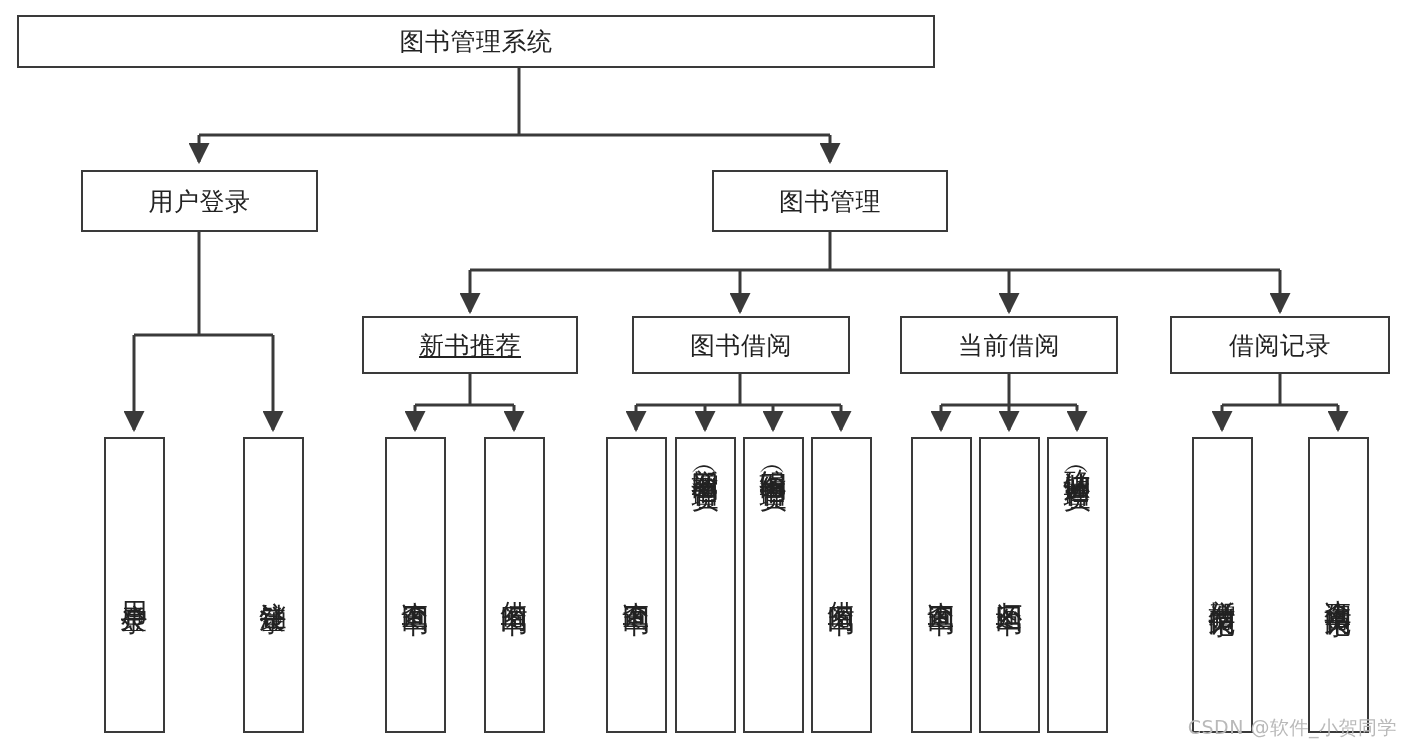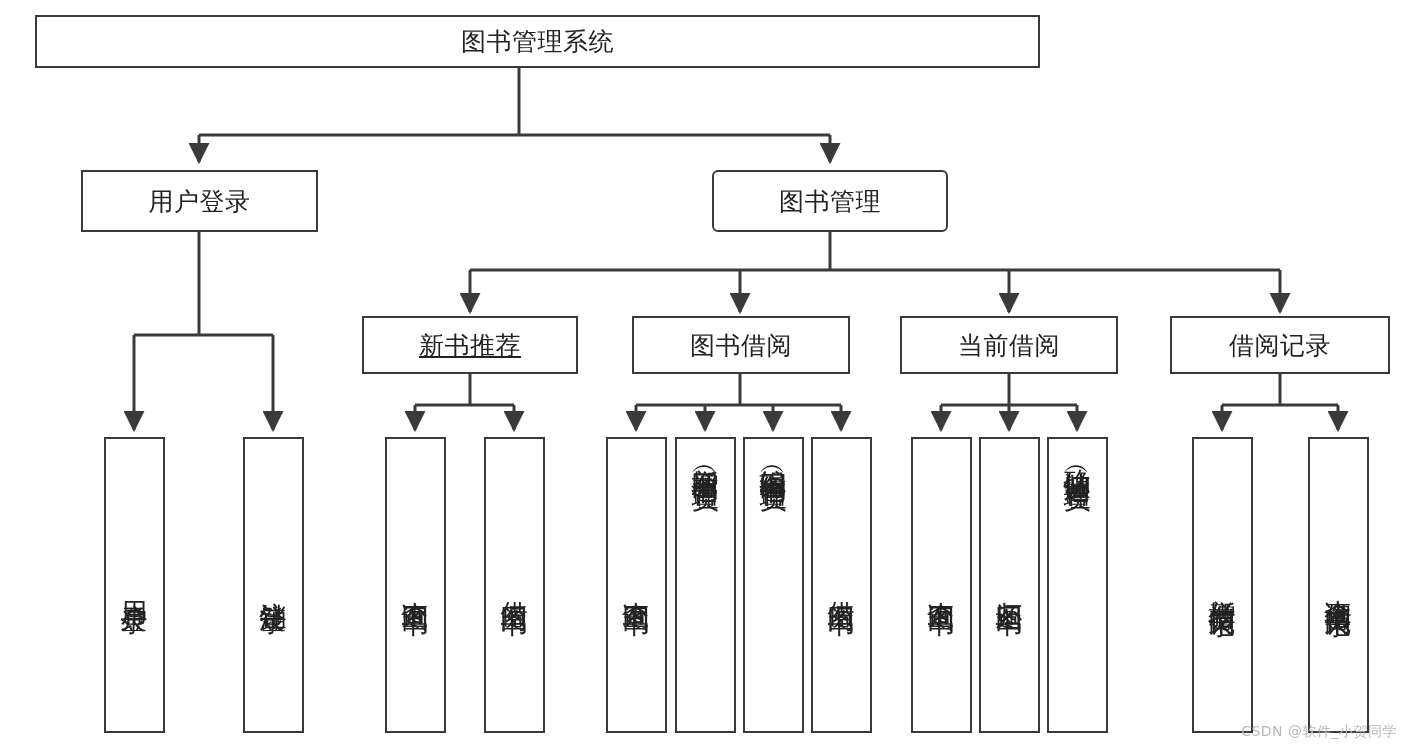--- a/index.html
+++ b/index.html
@@ -58,21 +58,21 @@
     line-height: 1;
   }
   .vert.v-center {
     align-items: center;
     padding-top: 0;
   }
   #watermark {
     position: absolute;
     right: 8px;
     bottom: 6px;
-    font-size: 14px;
+    font-size: 19px;
     color: #b9b9b9;
     letter-spacing: 0.5px;
     user-select: none;
     white-space: nowrap;
   }
 </style>
 </head>
 <body>
 
 <div id="canvas">
@@ -120,28 +120,28 @@
       <path d="M 1009 405 L 1009 430" marker-end="url(#arrow)"></path>
       <path d="M 1077 405 L 1077 430" marker-end="url(#arrow)"></path>
 
       <path d="M 1280 374 L 1280 405"></path>
       <path d="M 1222 405 L 1338 405"></path>
       <path d="M 1222 405 L 1222 430" marker-end="url(#arrow)"></path>
       <path d="M 1338 405 L 1338 430" marker-end="url(#arrow)"></path>
     </g>
   </svg>
 
-  <div class="node horiz" style="left:35px; top:15px; width:1005px; height:53px;">
+  <div class="node horiz" style="left:17px; top:15px; width:918px; height:53px;">
     <span class="node-label">图书管理系统</span>
   </div>
 
   <div class="node horiz" style="left:81px; top:170px; width:237px; height:62px;">
     <span class="node-label">用户登录</span>
   </div>
-  <div class="node horiz" style="left:712px; top:170px; width:236px; height:62px;border-radius:6px;">
+  <div class="node horiz" style="left:712px; top:170px; width:236px; height:62px;">
     <span class="node-label">图书管理</span>
   </div>
 
   <div class="node horiz" style="left:362px; top:316px; width:216px; height:58px;text-decoration:underline;">
     <span class="node-label">新书推荐</span>
   </div>
   <div class="node horiz" style="left:900px; top:316px; width:218px; height:58px;">
     <span class="node-label">当前借阅</span>
   </div>
   <div class="node horiz" style="left:632px; top:316px; width:218px; height:58px;">

